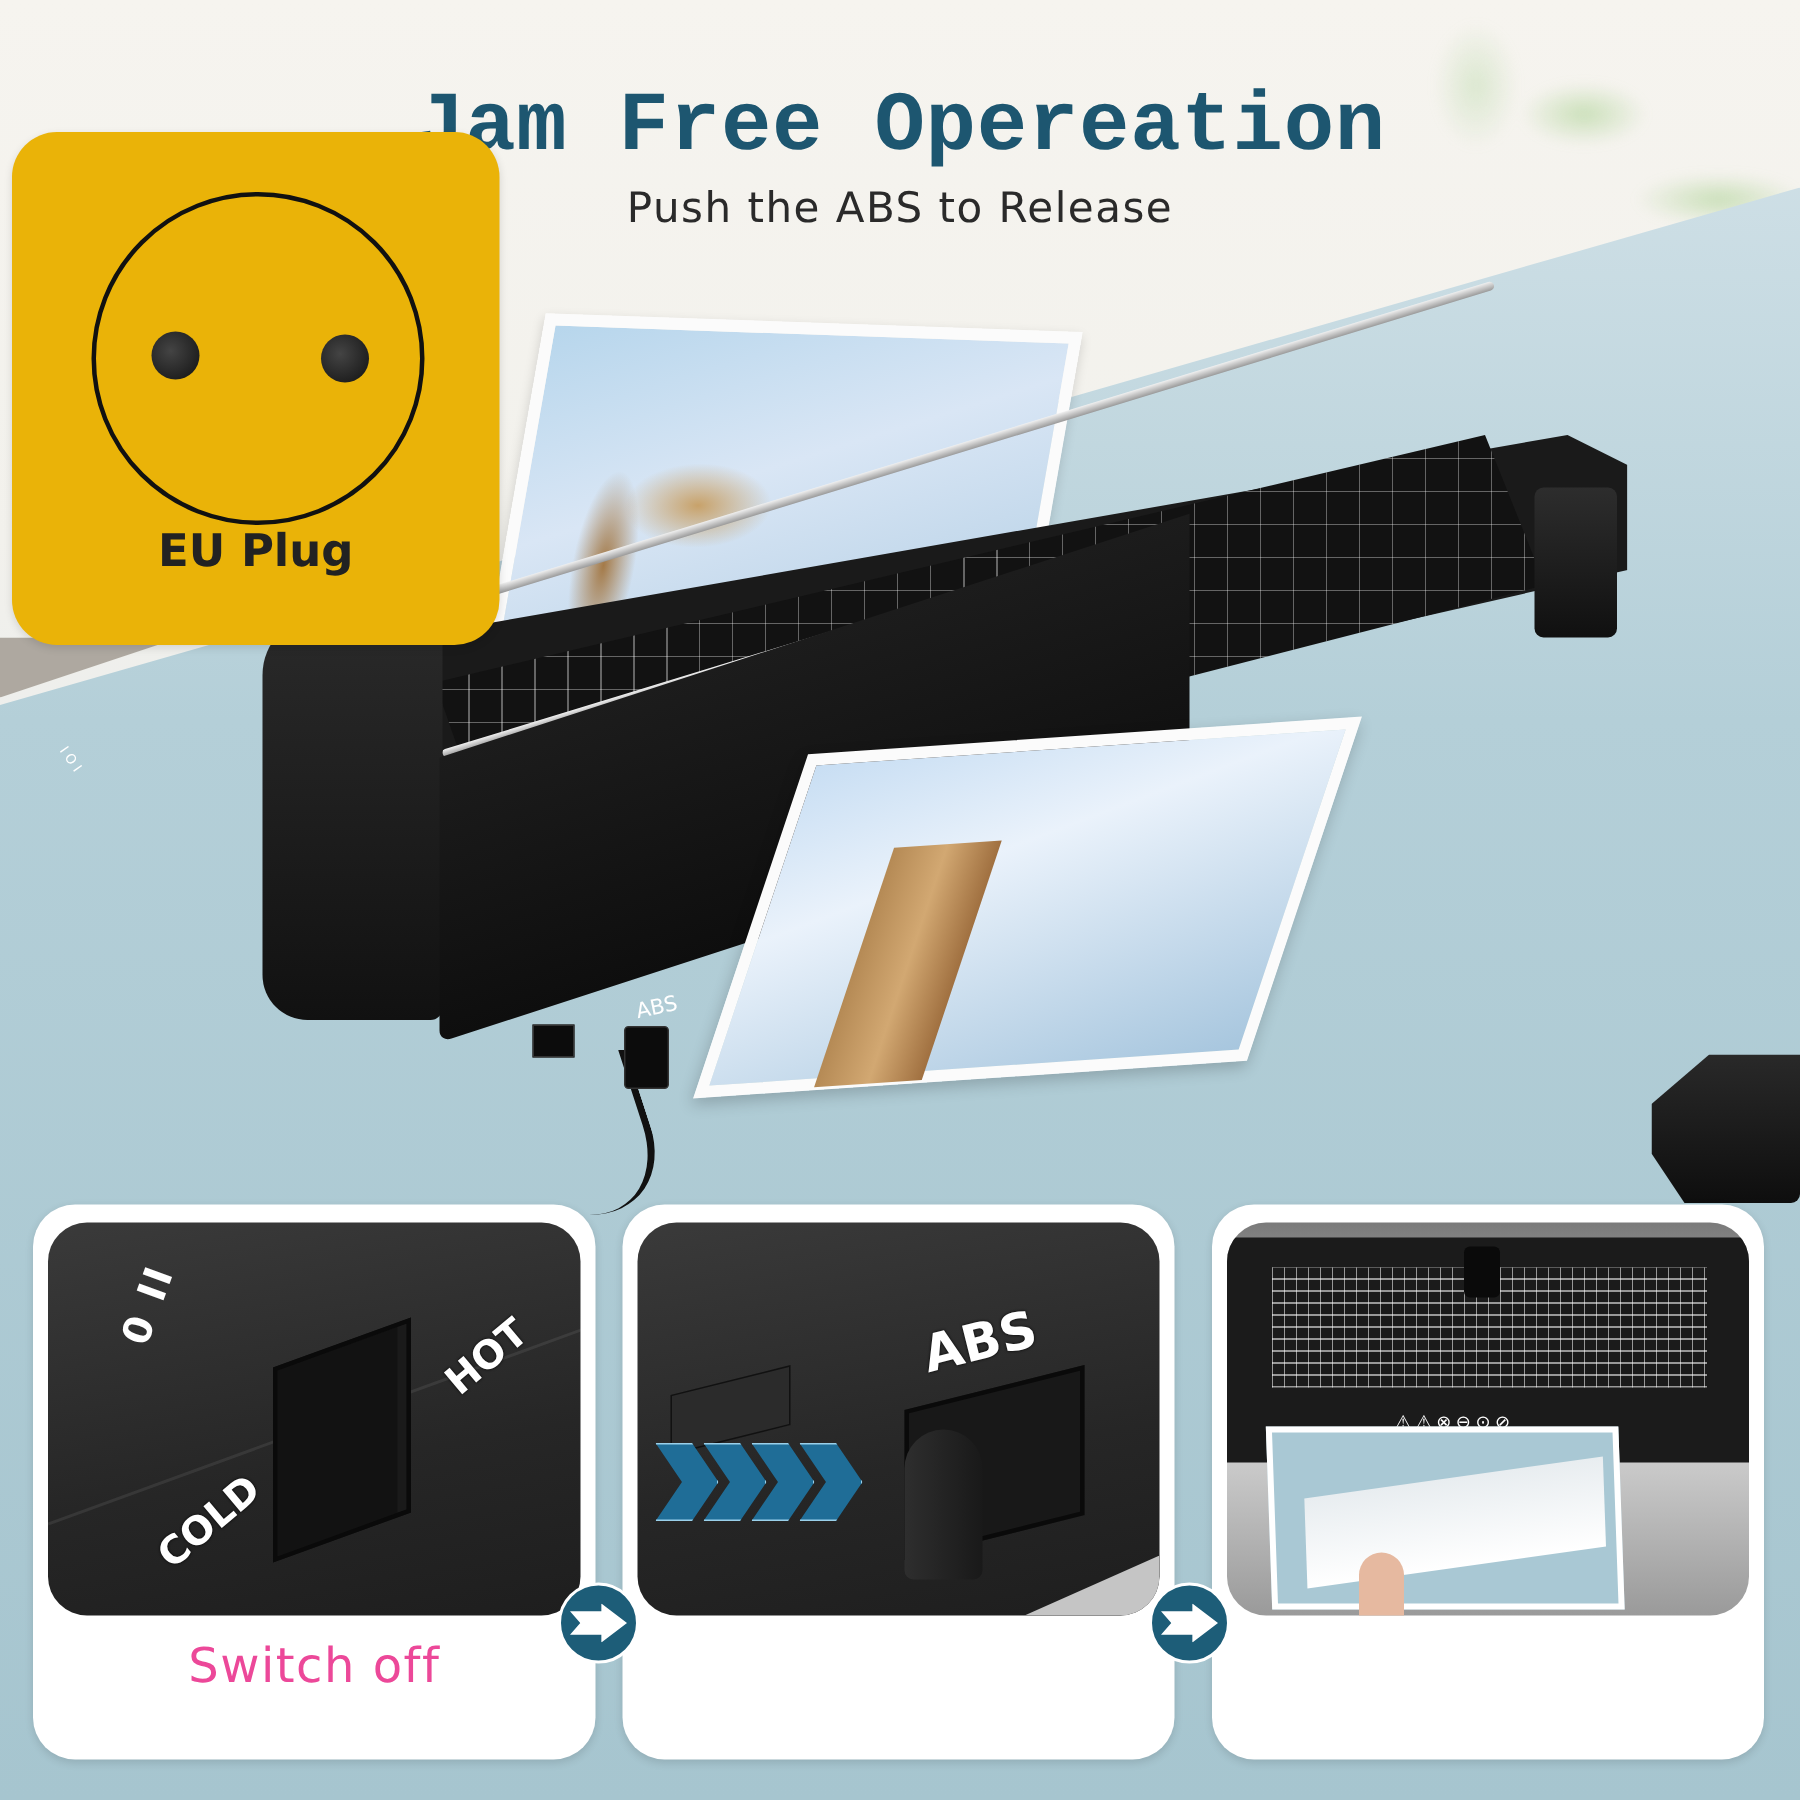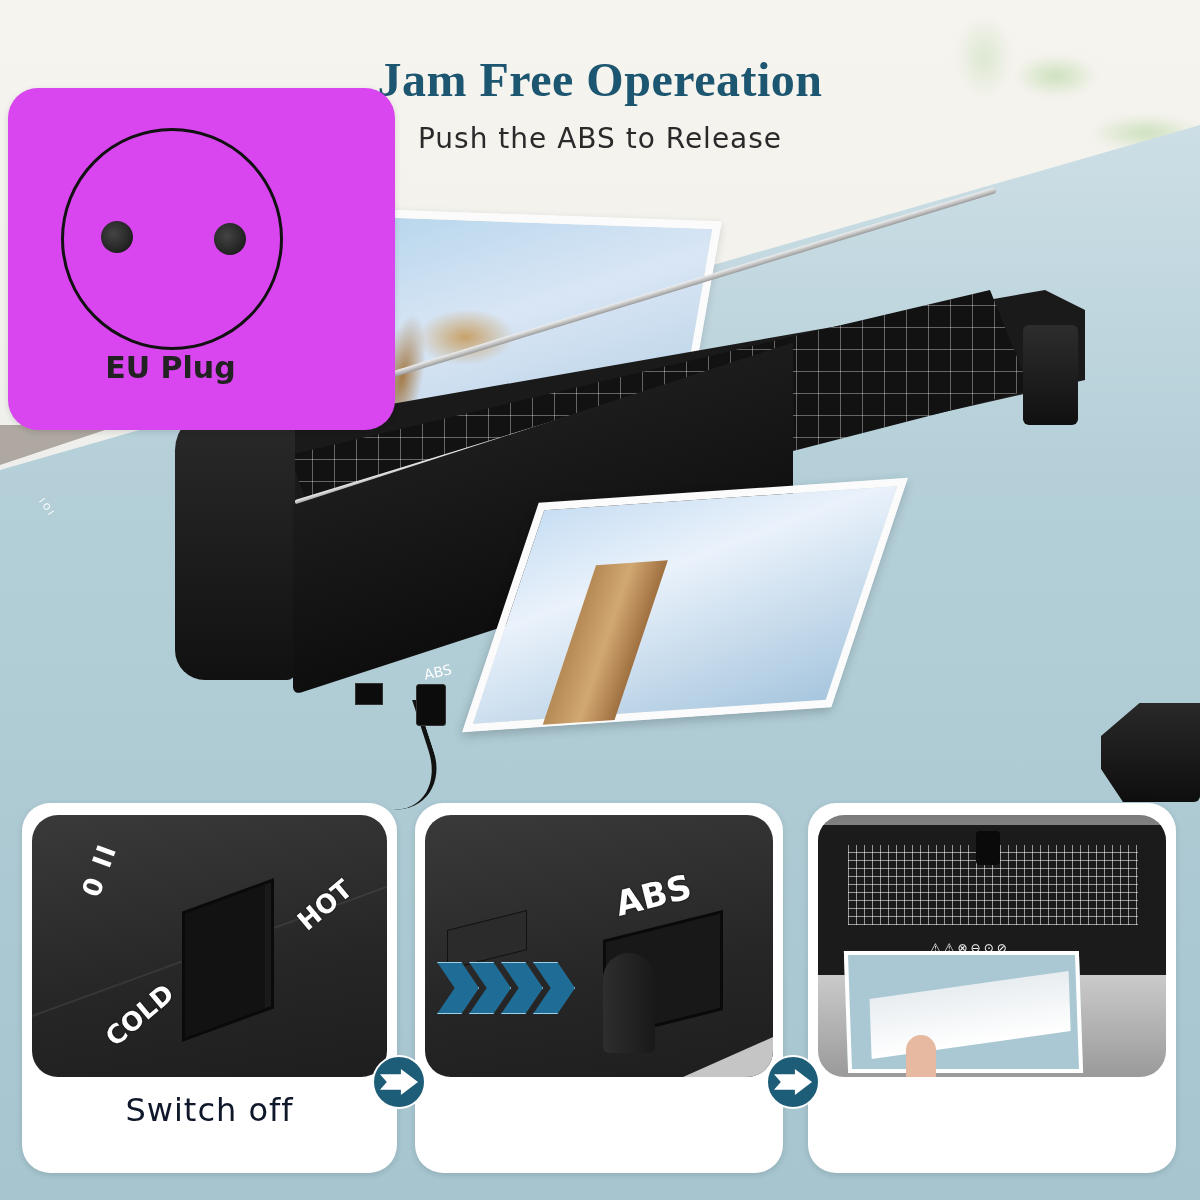--- a/index.html
+++ b/index.html
@@ -30,33 +30,33 @@
     .bg-shadow-strip {
       position: absolute; left: 0; top: 0; width: 1200px; height: 1200px;
       background: #9d968d;
       clip-path: polygon(0 425px, 120px 425px, 0 465px);
       opacity: 0.8;
     }
 
     
     .headline {
       position: absolute; left: 0; top: 52px; width: 1200px; text-align: center;
-      color: #1d5670; font-weight: bold; font-size: 48px; letter-spacing: 0.5px;
-      font-family: Liberation Serif, serif;
+      color: #1d5670; font-weight: bold; font-size: 56px; letter-spacing: 0.5px;
+      font-family: Liberation Mono, monospace;
     }
     .subhead {
       position: absolute; left: 0; top: 122px; width: 1200px; text-align: center;
       color: #2a2a2a; font-size: 28px; letter-spacing: 1px;
       font-family: "DejaVu Sans", sans-serif; font-weight: normal;
     }
 
     
     .plug-card {
-      position: absolute; left: 8px; top: 88px; width: 387px; height: 342px;
-      background: #d946ef; border-radius: 30px;
+      position: absolute; left: 8px; top: 88px; width: 325px; height: 342px;
+      background: #eab308; border-radius: 30px;
       box-shadow: 0 2px 6px rgba(0,0,0,0.12);
     }
     .plug-circle {
       position: absolute; left: 53px; top: 40px; width: 222px; height: 222px;
       border: 3px solid #111; border-radius: 50%;
     }
     .plug-pin {
       position: absolute; width: 32px; height: 32px; border-radius: 50%;
       background: radial-gradient(circle at 40% 40%, #444, #111);
     }
@@ -180,21 +180,21 @@
     .step-card.s1 { left: 22px; }
     .step-card.s2 { left: 415px; width: 368px; }
     .step-card.s3 { left: 808px; width: 368px; }
     .step-photo {
       position: absolute; left: 10px; top: 12px; right: 10px; height: 262px;
       border-radius: 26px; overflow: hidden;
       background: linear-gradient(170deg, #3a3a3a 0%, #262626 60%, #1e1e1e 100%);
     }
     .step-caption {
       position: absolute; left: 0; right: 0; top: 288px; text-align: center;
-      font-size: 32px; color: #0f172a; letter-spacing: 1px;
+      font-size: 32px; color: #ec4899; letter-spacing: 1px;
       font-family: "DejaVu Sans", sans-serif; font-weight: normal;
     }
 
     
     .rocker {
       position: absolute; left: 150px; top: 80px; width: 92px; height: 130px;
       background: #121212; border: 3px solid #0a0a0a;
       transform: skewY(-20deg);
       box-shadow: inset -6px 0 0 #1a1a1a;
     }

